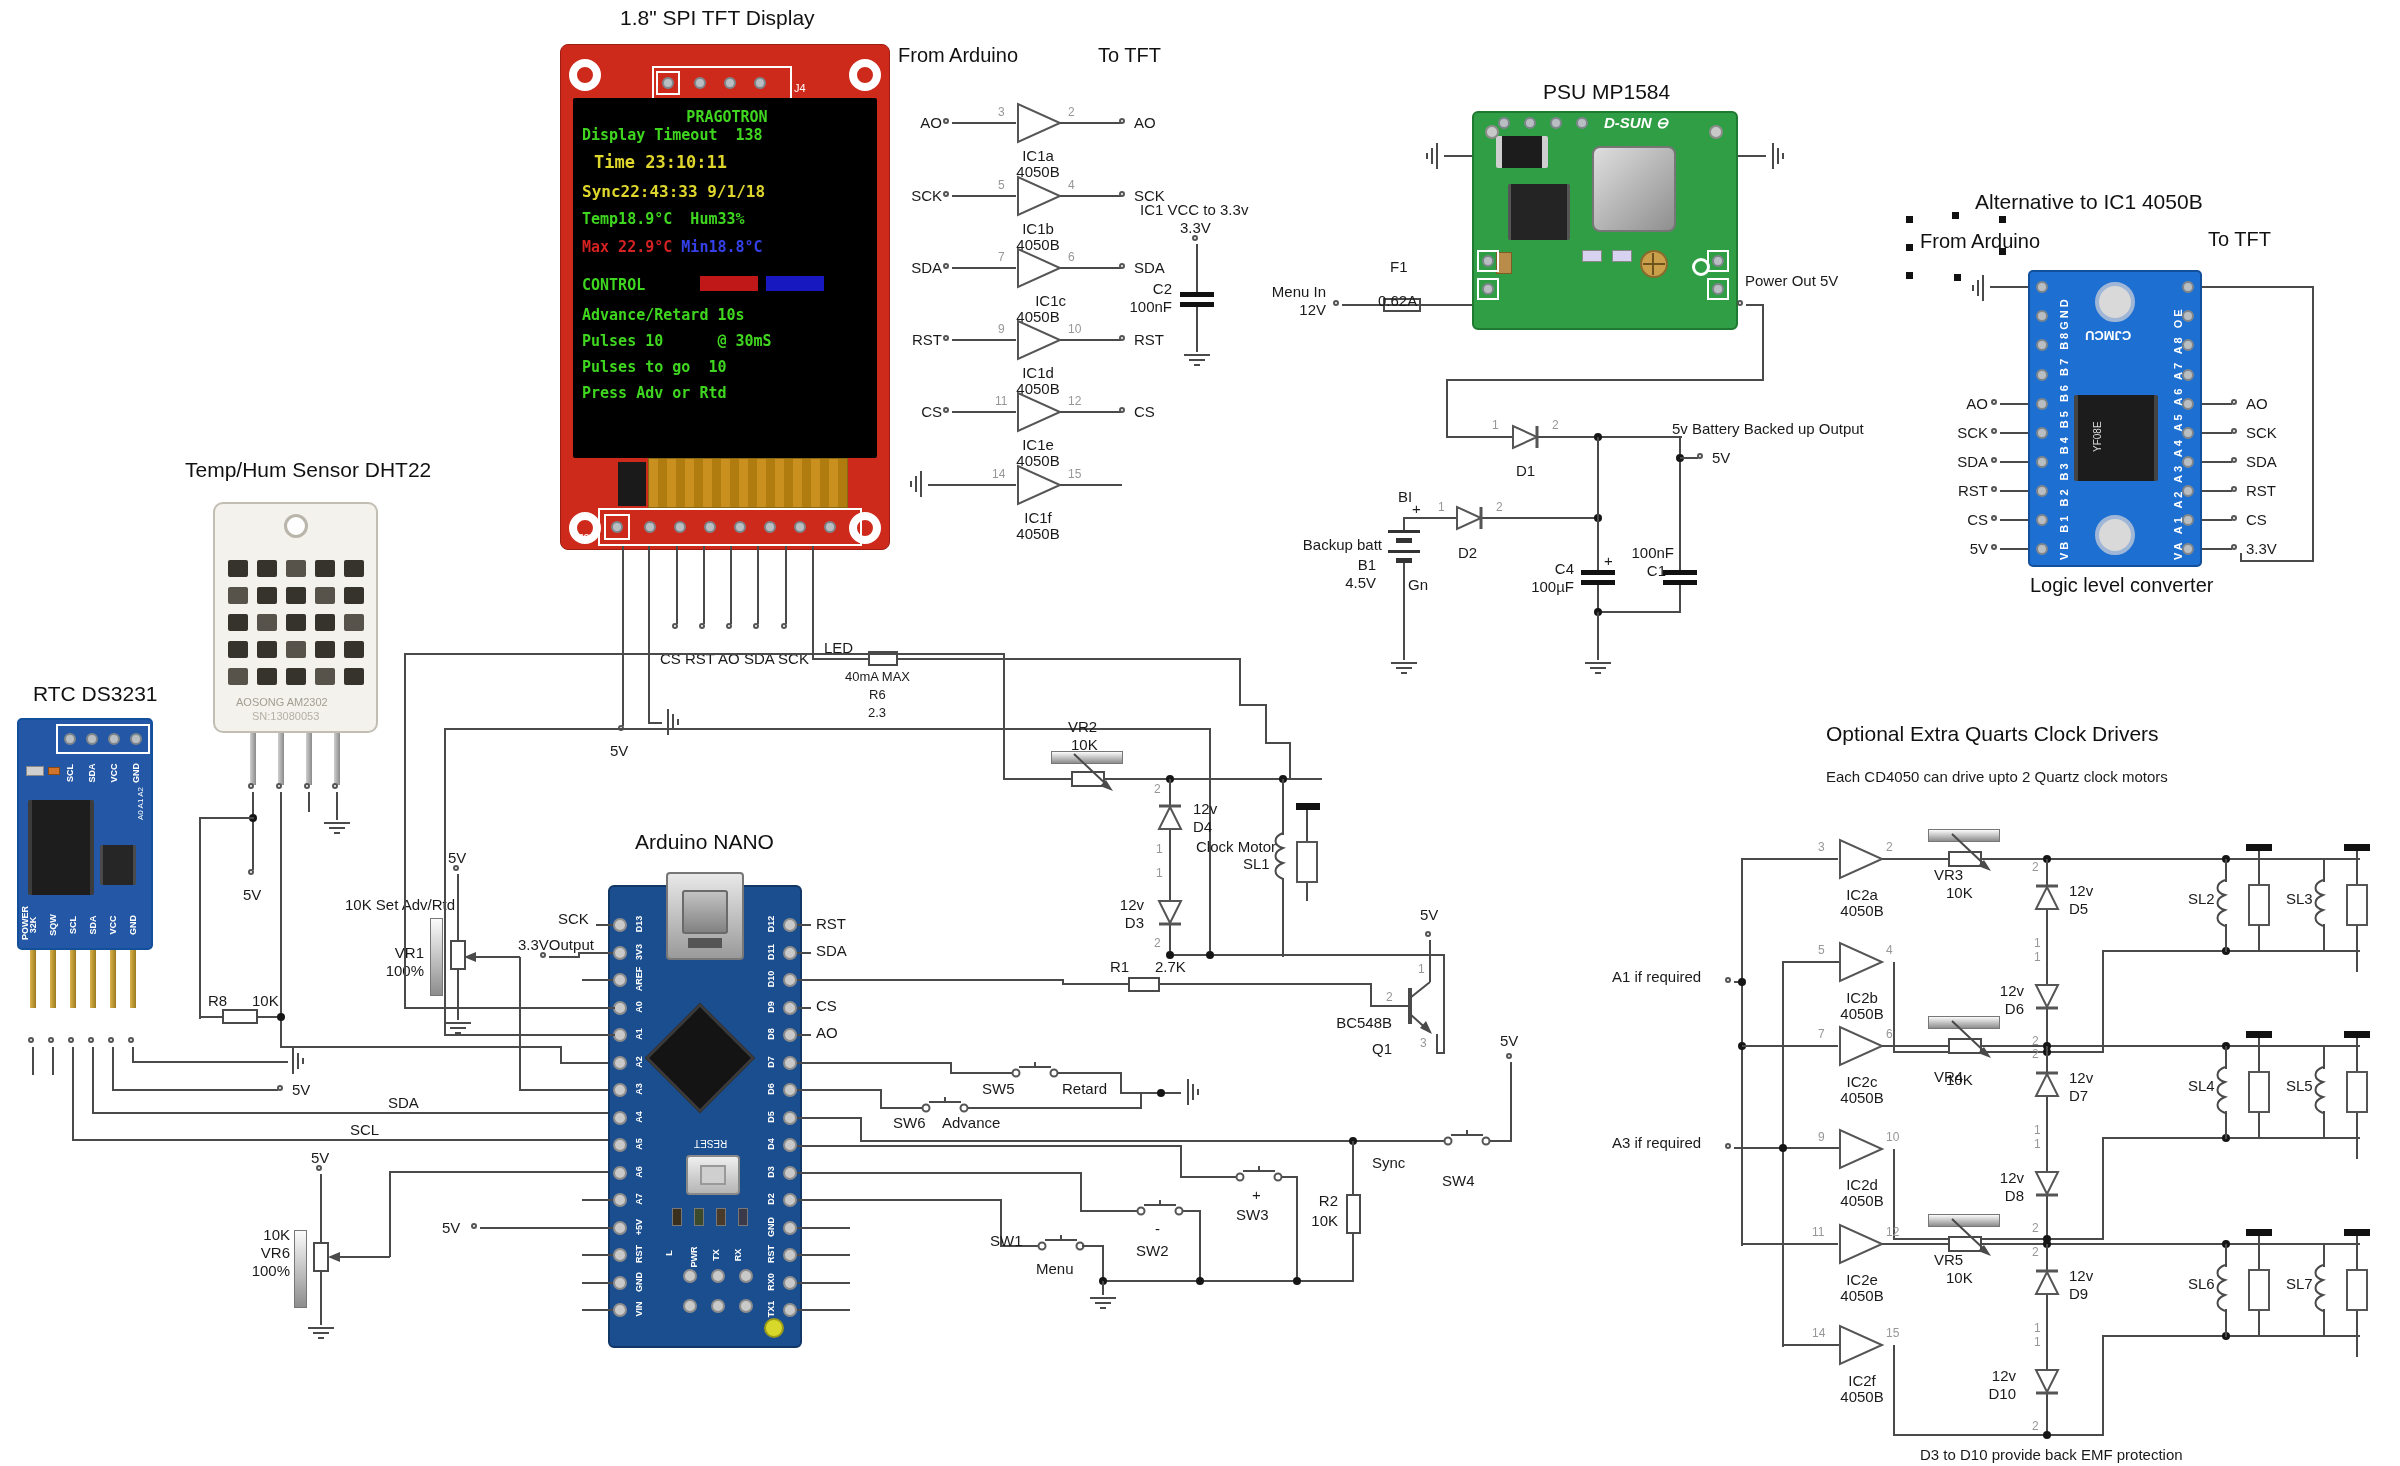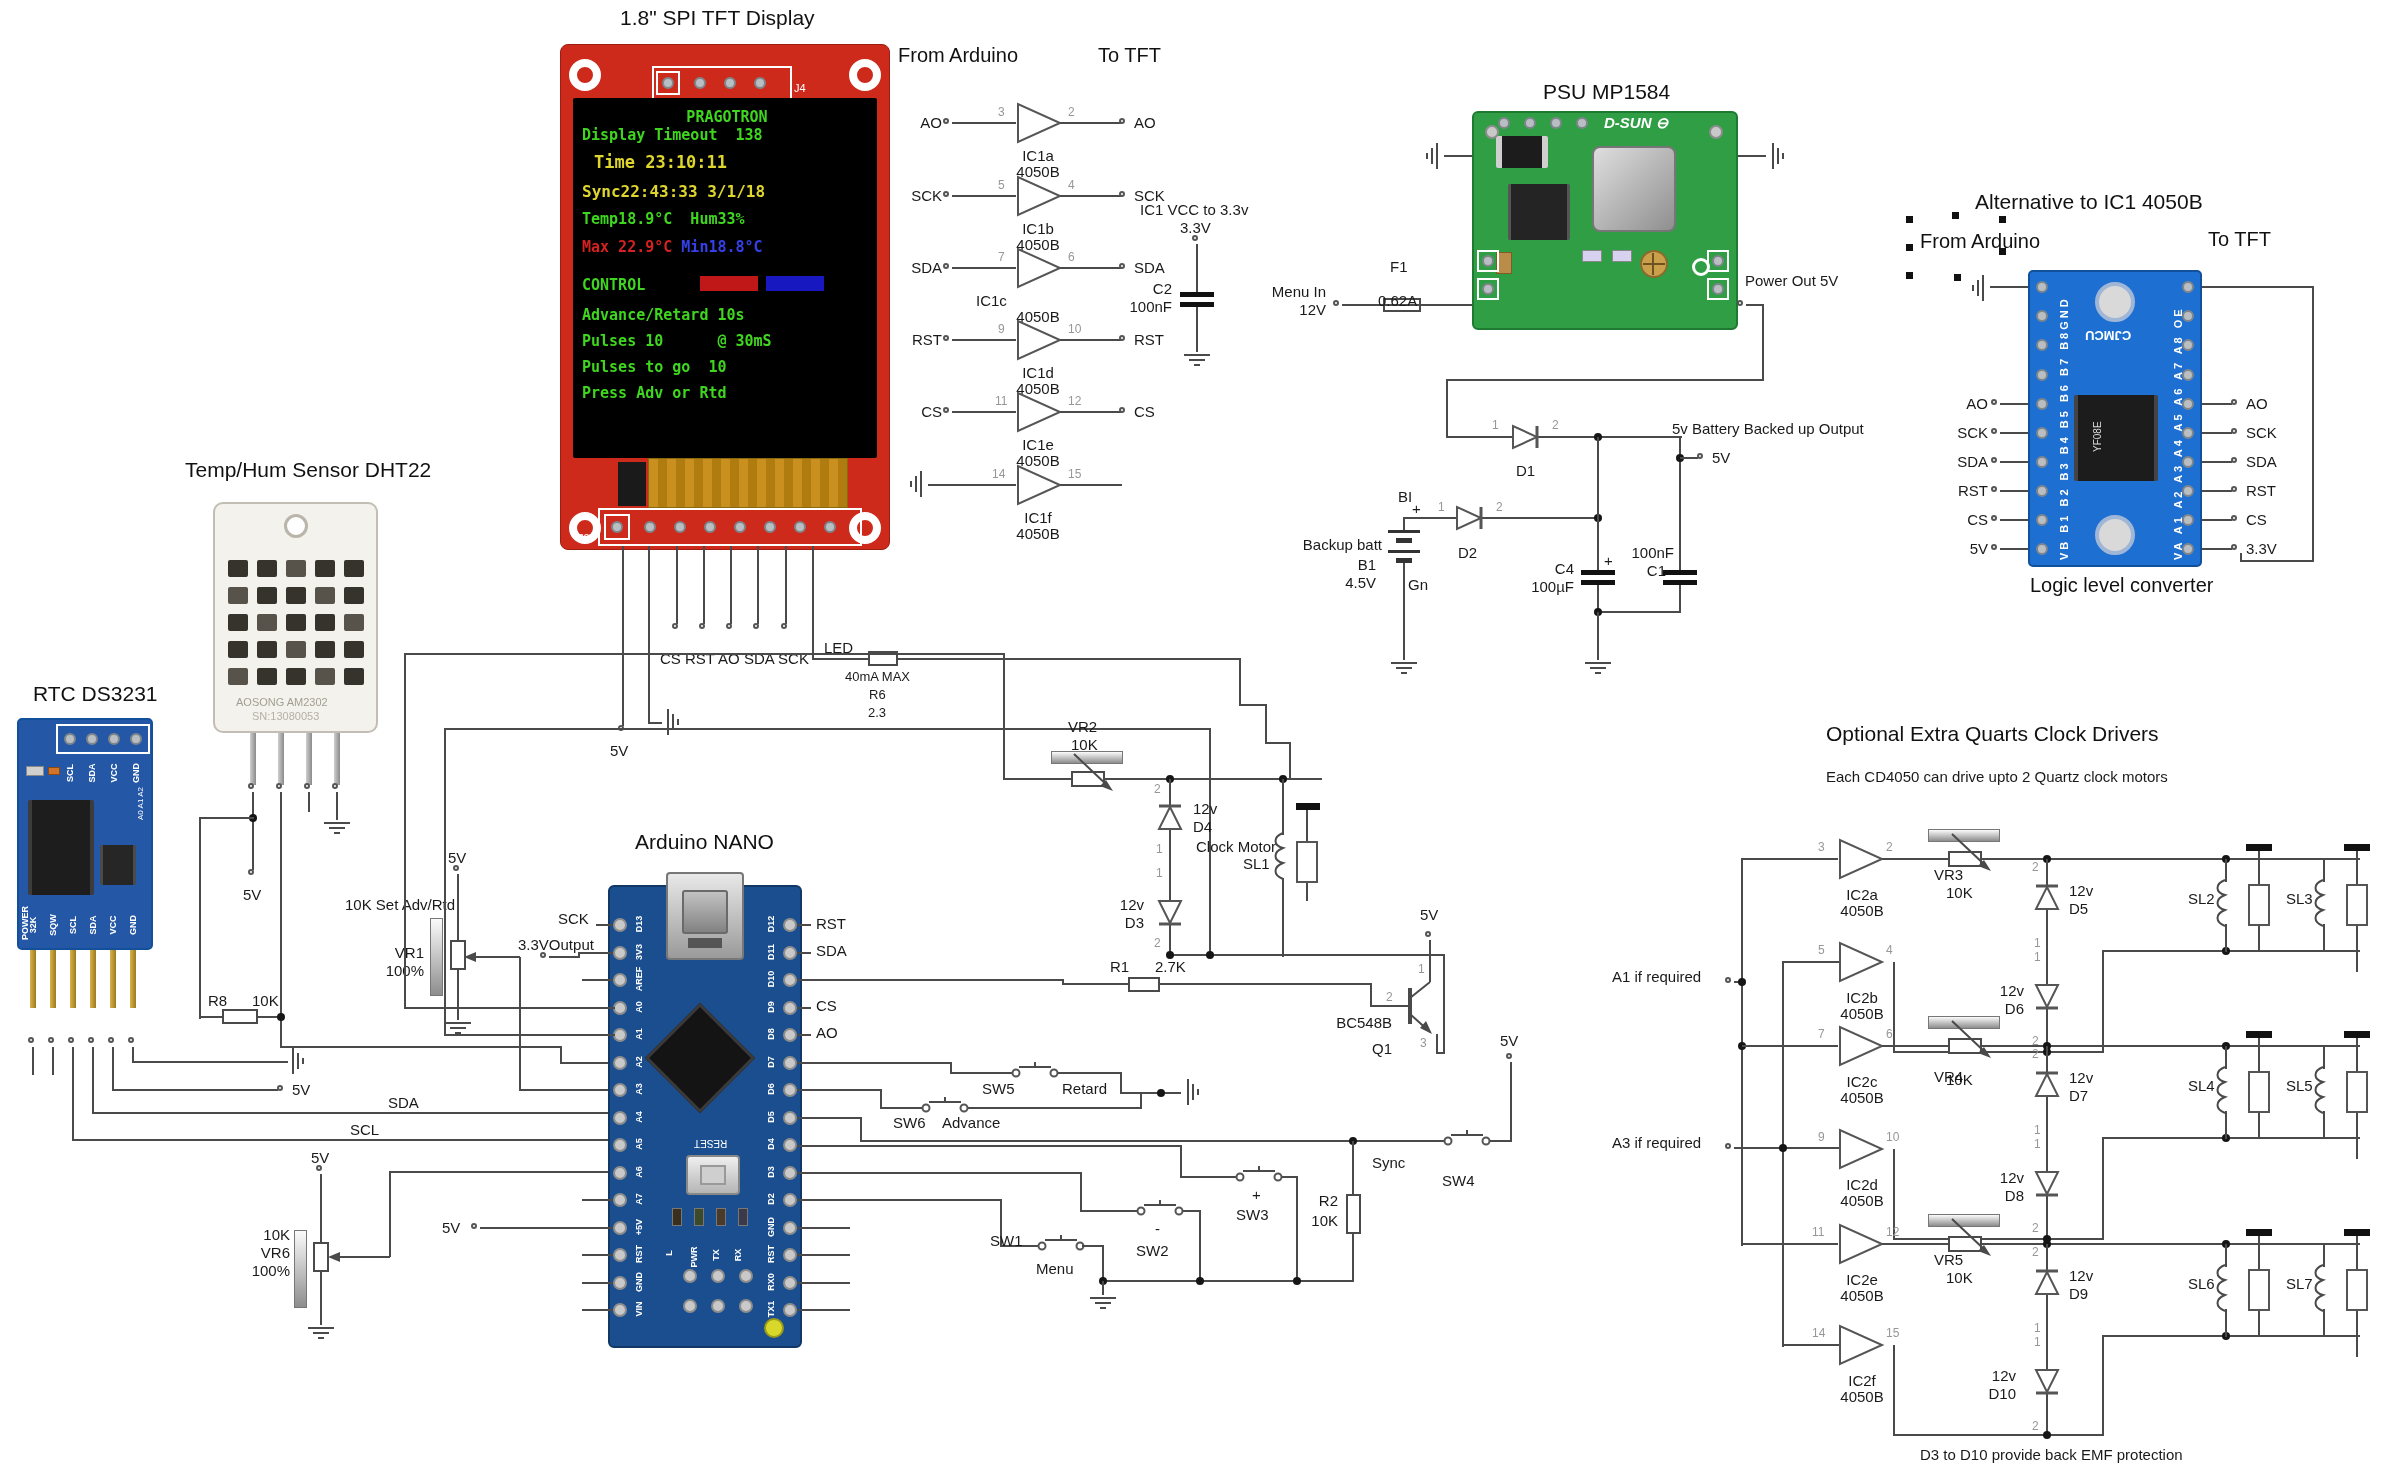--- a/index.html
+++ b/index.html
@@ -58,21 +58,21 @@
 <div class="padsm" style="left:668px;top:83px"></div>
 <div class="padsm" style="left:700px;top:83px"></div>
 <div class="padsm" style="left:730px;top:83px"></div>
 <div class="padsm" style="left:760px;top:83px"></div>
 <div class="abs" style="left:794px;top:82px;font-size:11px;color:#fff">J4</div>
 <div class="abs" style="left:573px;top:98px;width:304px;height:360px;background:#000;border-radius:2px">
 </div>
 <div class="screen-line grn" style="top:108px;text-align:center">PRAGOTRON</div>
 <div class="screen-line grn" style="top:126px">Display Timeout  138</div>
 <div class="screen-line yel" style="top:152px;font-size:17px;left:594px">Time 23:10:11</div>
-<div class="screen-line yel" style="top:182px;font-size:16px">Sync22:43:33 3/1/18</div>
+<div class="screen-line yel" style="top:182px;font-size:16px">Sync22:43:33 9/1/18</div>
 <div class="screen-line grn" style="top:210px">Temp18.9°C  Hum33%</div>
 <div class="screen-line" style="top:238px"><span class="red">Max 22.9°C</span><span> </span><span class="blu">Min18.8°C</span></div>
 <div class="screen-line grn" style="top:276px">CONTROL</div>
 <div class="abs" style="left:700px;top:276px;width:58px;height:15px;background:#c01818"></div>
 <div class="abs" style="left:766px;top:276px;width:58px;height:15px;background:#1818c0"></div>
 <div class="screen-line grn" style="top:306px">Advance/Retard 10s</div>
 <div class="screen-line grn" style="top:332px">Pulses 10      @ 30mS</div>
 <div class="screen-line grn" style="top:358px">Pulses to go  10</div>
 <div class="screen-line grn" style="top:384px">Press Adv or Rtd</div>
 <div class="abs" style="left:618px;top:462px;width:28px;height:44px;background:#1a1a1a"></div>
@@ -160,21 +160,21 @@
 <div class="term" style="left:948px;top:268px"></div>
 <div class="wh" style="left:952px;top:267px;width:64px"></div>
 <div class="pn" style="left:998px;top:250px">7</div>
 <svg style="left:1016px;top:247px" width="46" height="42">
       <polygon points="2,2 2,40 44,21" fill="#fff" stroke="#555" stroke-width="2"></polygon>
     </svg>
 <div class="pn" style="left:1068px;top:250px">6</div>
 <div class="wh" style="left:1060px;top:267px;width:62px"></div>
 <div class="term" style="left:1124px;top:268px"></div>
 <div class="lbl" style="left:1134px;top:259px">SDA</div>
-<div class="lbl" style="left:976px;top:292px;width:56px;text-align:left">IC1c</div>
+<div class="lbl" style="left:1010px;top:292px;width:56px;text-align:right">IC1c</div>
 <div class="lbl" style="left:1006px;top:308px;width:64px;text-align:center">4050B</div>
 
 <div class="lbl rt" style="left:880px;top:331px;width:62px">RST</div>
 <div class="term" style="left:948px;top:340px"></div>
 <div class="wh" style="left:952px;top:339px;width:64px"></div>
 <div class="pn" style="left:998px;top:322px">9</div>
 <svg style="left:1016px;top:319px" width="46" height="42">
       <polygon points="2,2 2,40 44,21" fill="#fff" stroke="#555" stroke-width="2"></polygon>
     </svg>
 <div class="pn" style="left:1068px;top:322px">10</div>

